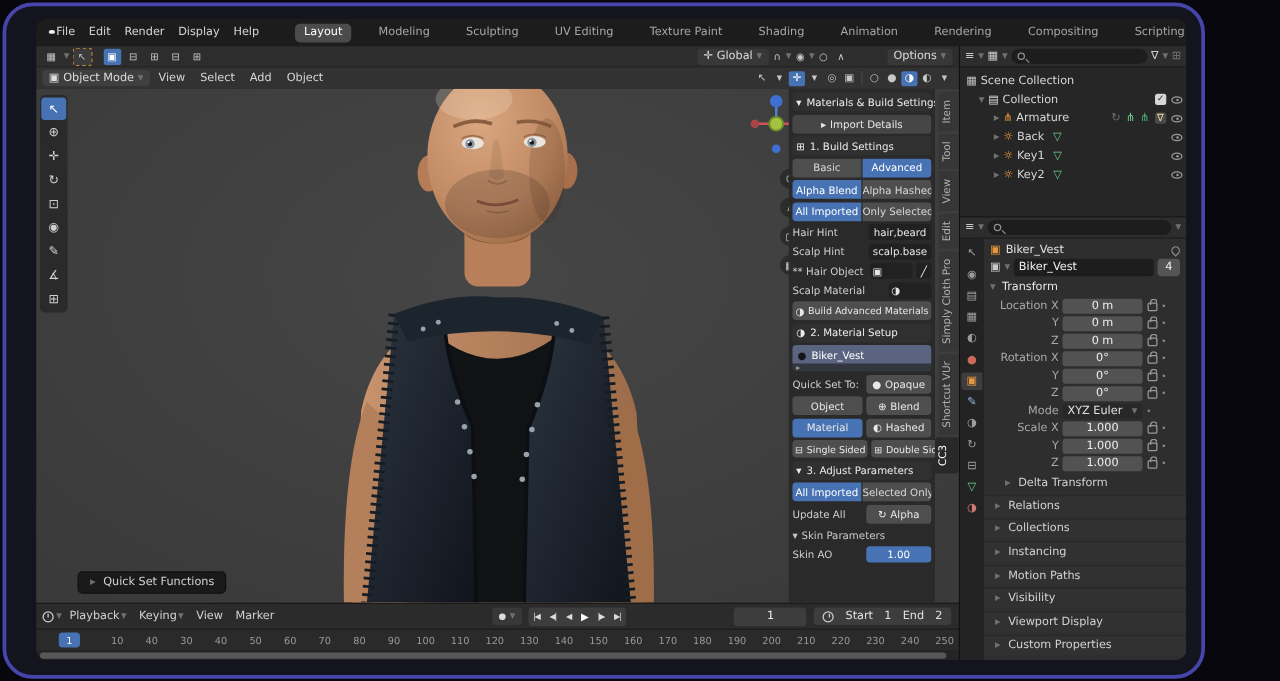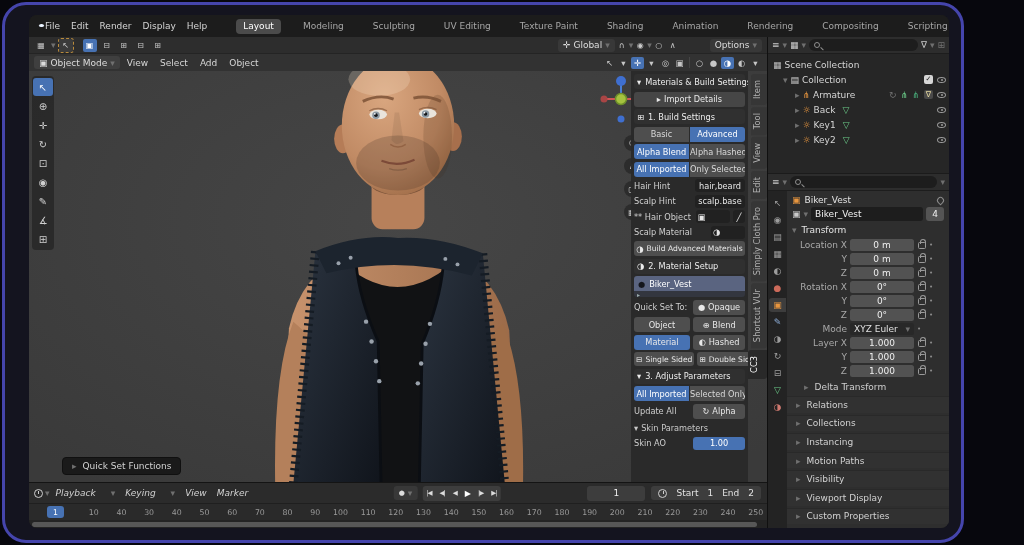--- a/index.html
+++ b/index.html
@@ -63,21 +63,21 @@
 .np-field{width:50px;flex:none;background:#212121;border-radius:3px;padding:1.5px 2px;text-align:center;color:#e6e6e6;white-space:nowrap;overflow:hidden;}
 .mat-selector{display:flex;align-items:center;gap:4px;background:#5a6480;border-radius:3px 3px 0 0;padding:2.5px 4px;color:#fff;}
 .mat-sub{height:6px;background:#45496000;display:flex;align-items:center;padding:0 3px;color:#9aa;font-size:6px;background:#33363f;border-radius:0 0 3px 3px;}
 .slider{width:52px;flex:none;background:#4772b3;border-radius:3px;text-align:center;color:#fff;padding:1.5px 0;}
 .nptabs{position:absolute;top:3px;right:0;bottom:0;width:19px;display:flex;flex-direction:column;gap:2px;align-items:flex-end;}
 .nptab{writing-mode:vertical-rl;transform:rotate(180deg);background:#363636;color:#b2b2b2;padding:6px 2px;border-radius:3px 0 3px 0;font-size:8.3px;line-height:1;width:16px;text-align:center;white-space:nowrap;}
 .nptab.active{background:#292929;color:#fff;width:19px;}
 
 .timeline{flex:none;display:flex;flex-direction:column;border-top:1px solid #141414;}
 .tl-hdr{height:20px;background:#2b2b2b;display:flex;align-items:center;gap:2px;padding:0 5px;position:relative;}
-.tl-menu{padding:1px 4px;color:#d2d2d2;display:flex;gap:15px;align-items:center;white-space:nowrap;font-style:italic;}
+.tl-menu{padding:1px 4px;color:#d2d2d2;display:flex;gap:1px;align-items:center;white-space:nowrap;}
 .tl-center{position:absolute;left:50%;transform:translateX(-4%);display:flex;gap:5px;align-items:center;}
 .transport{display:flex;background:#3d3d3d;border-radius:3px;overflow:hidden;}
 .transport span{padding:3px 4px;font-size:6.5px;color:#ddd;letter-spacing:-1px;}
 .ffield{width:58px;background:#3d3d3d;border-radius:3px;text-align:center;padding:2.5px 0;color:#f0f0f0;}
 .se-group{display:flex;align-items:center;background:#3d3d3d;border-radius:3px;padding:2px 7px;gap:9px;color:#e2e2e2;margin-left:6px;margin-right:1px;}
 .tl-right{margin-left:auto;display:flex;align-items:center;}
 .clockicon{width:9px;height:9px;border:1.2px solid #cfcfcf;border-radius:50%;position:relative;}
 .clockicon::after{content:"";position:absolute;left:3.2px;top:1.4px;width:1.2px;height:3.2px;background:#cfcfcf;}
 .tl-ruler{height:17px;background:#2a2a2a;position:relative;border-top:1px solid #1f1f1f;}
 .ticks{position:absolute;left:42px;right:4px;top:3.5px;display:flex;}
@@ -687,21 +687,21 @@
             </div>
             <div class="prow">
               <span class="plbl">Mode</span>
               <span class="mode-val">
                 <span>XYZ Euler</span>
                 <span class="gi dim">▾</span>
               </span>
               <span class="pdot">•</span>
             </div>
             <div class="prow">
-              <span class="plbl">Layer X</span>
+              <span class="plbl">Scale X</span>
               <span class="pval">1.000</span>
               <span class="plock"></span>
                     <span class="pdot">•</span>
             </div>
             <div class="prow">
               <span class="plbl">Y</span>
               <span class="pval">1.000</span>
               <span class="plock"></span>
                     <span class="pdot">•</span>
             </div>

